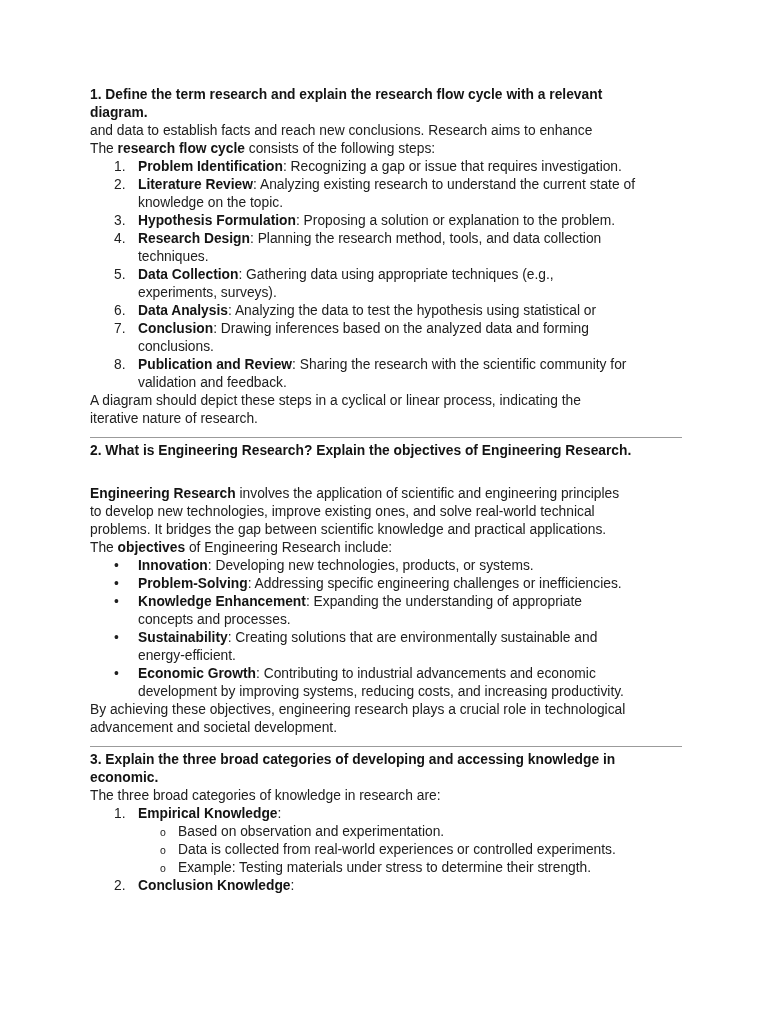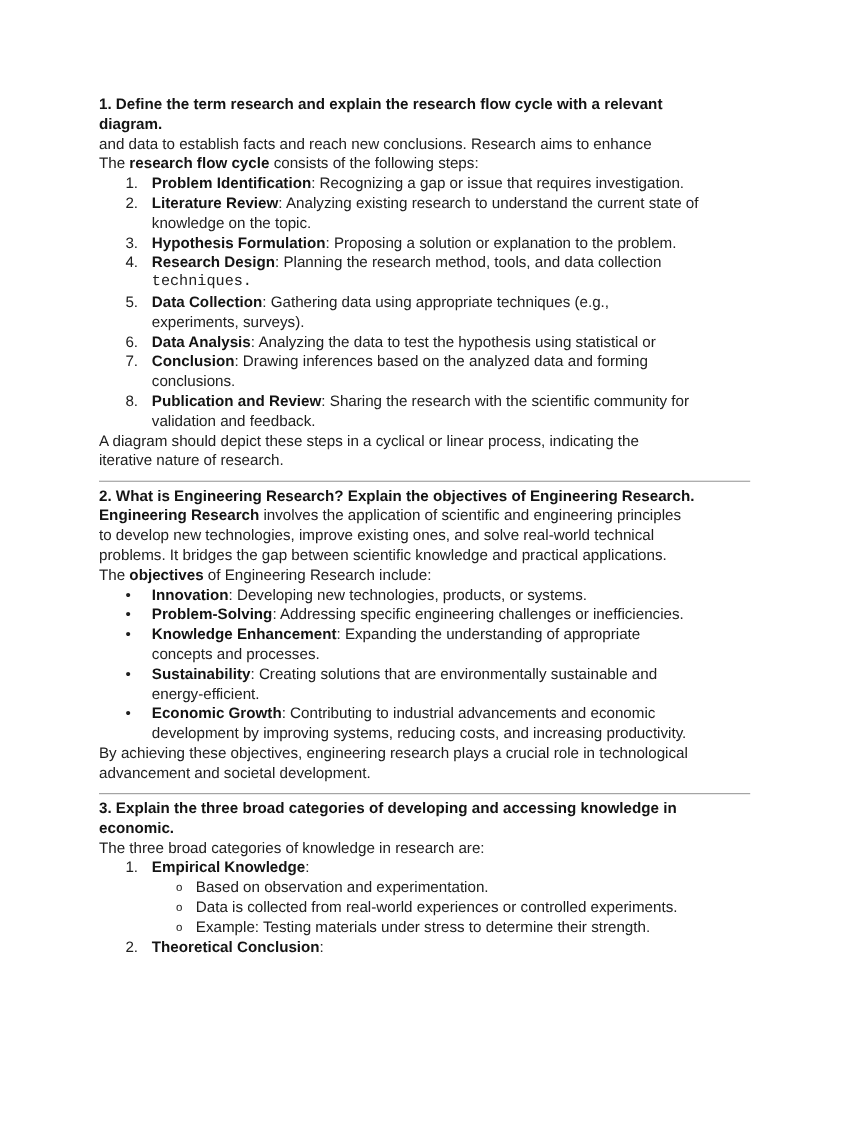--- a/index.html
+++ b/index.html
@@ -34,35 +34,35 @@
       <section>
         <div class="line" style="padding-left: 0px;"><span class="b">1. Define the term research and explain the research flow cycle with a relevant</span></div>
         <div class="line" style="padding-left: 0px;"><span class="b">diagram.</span></div>
         <div class="line" style="padding-left: 0px;"><span class="r">and data to establish facts and reach new conclusions. Research aims to enhance</span></div>
         <div class="line" style="padding-left: 0px;"><span class="r">The </span><span class="b">research flow cycle</span><span class="r"> consists of the following steps:</span></div>
         <div class="line" style="padding-left: 48px;"><span class="marker" style="left: 24px;">1.</span><span class="b">Problem Identification</span><span class="r">: Recognizing a gap or issue that requires investigation.</span></div>
         <div class="line" style="padding-left: 48px;"><span class="marker" style="left: 24px;">2.</span><span class="b">Literature Review</span><span class="r">: Analyzing existing research to understand the current state of</span></div>
         <div class="line" style="padding-left: 48px;"><span class="r">knowledge on the topic.</span></div>
         <div class="line" style="padding-left: 48px;"><span class="marker" style="left: 24px;">3.</span><span class="b">Hypothesis Formulation</span><span class="r">: Proposing a solution or explanation to the problem.</span></div>
         <div class="line" style="padding-left: 48px;"><span class="marker" style="left: 24px;">4.</span><span class="b">Research Design</span><span class="r">: Planning the research method, tools, and data collection</span></div>
-        <div class="line" style="padding-left: 48px; font-family: Liberation Mono, monospace;"><span class="r">techniques.</span></div>
+        <div class="line" style="padding-left: 48px;"><span class="r">techniques.</span></div>
         <div class="line" style="padding-left: 48px;"><span class="marker" style="left: 24px;">5.</span><span class="b">Data Collection</span><span class="r">: Gathering data using appropriate techniques (e.g.,</span></div>
         <div class="line" style="padding-left: 48px;"><span class="r">experiments, surveys).</span></div>
         <div class="line" style="padding-left: 48px;"><span class="marker" style="left: 24px;">6.</span><span class="b">Data Analysis</span><span class="r">: Analyzing the data to test the hypothesis using statistical or</span></div>
         <div class="line" style="padding-left: 48px;"><span class="marker" style="left: 24px;">7.</span><span class="b">Conclusion</span><span class="r">: Drawing inferences based on the analyzed data and forming</span></div>
         <div class="line" style="padding-left: 48px;"><span class="r">conclusions.</span></div>
         <div class="line" style="padding-left: 48px;"><span class="marker" style="left: 24px;">8.</span><span class="b">Publication and Review</span><span class="r">: Sharing the research with the scientific community for</span></div>
         <div class="line" style="padding-left: 48px;"><span class="r">validation and feedback.</span></div>
         <div class="line" style="padding-left: 0px;"><span class="r">A diagram should depict these steps in a cyclical or linear process, indicating the</span></div>
         <div class="line" style="padding-left: 0px;"><span class="r">iterative nature of research.</span></div>
       </section>
       <div class="divider" style="background: rgb(155, 155, 155);"></div>
       <section>
         <div class="line" style="padding-left: 0px;"><span class="b">2. What is Engineering Research? Explain the objectives of Engineering Research.</span></div>
-        <div class="line" style="padding-left: 0px;"><span class="b">Engineering Research</span><span class="r"> involves the application of scientific and engineering principles</span></div>
+        <div class="line" style="padding-left: 0px; margin-top: 25px;"><span class="b">Engineering Research</span><span class="r"> involves the application of scientific and engineering principles</span></div>
         <div class="line" style="padding-left: 0px;"><span class="r">to develop new technologies, improve existing ones, and solve real-world technical</span></div>
         <div class="line" style="padding-left: 0px;"><span class="r">problems. It bridges the gap between scientific knowledge and practical applications.</span></div>
         <div class="line" style="padding-left: 0px;"><span class="r">The </span><span class="b">objectives</span><span class="r"> of Engineering Research include:</span></div>
         <div class="line" style="padding-left: 48px;"><span class="marker" style="left: 24px;">•</span><span class="b">Innovation</span><span class="r">: Developing new technologies, products, or systems.</span></div>
         <div class="line" style="padding-left: 48px;"><span class="marker" style="left: 24px;">•</span><span class="b">Problem-Solving</span><span class="r">: Addressing specific engineering challenges or inefficiencies.</span></div>
         <div class="line" style="padding-left: 48px;"><span class="marker" style="left: 24px;">•</span><span class="b">Knowledge Enhancement</span><span class="r">: Expanding the understanding of appropriate</span></div>
         <div class="line" style="padding-left: 48px;"><span class="r">concepts and processes.</span></div>
         <div class="line" style="padding-left: 48px;"><span class="marker" style="left: 24px;">•</span><span class="b">Sustainability</span><span class="r">: Creating solutions that are environmentally sustainable and</span></div>
         <div class="line" style="padding-left: 48px;"><span class="r">energy-efficient.</span></div>
         <div class="line" style="padding-left: 48px;"><span class="marker" style="left: 24px;">•</span><span class="b">Economic Growth</span><span class="r">: Contributing to industrial advancements and economic</span></div>
@@ -72,16 +72,16 @@
       </section>
       <div class="divider" style="background: rgb(155, 155, 155);"></div>
       <section>
         <div class="line" style="padding-left: 0px;"><span class="b">3. Explain the three broad categories of developing and accessing knowledge in</span></div>
         <div class="line" style="padding-left: 0px;"><span class="b">economic.</span></div>
         <div class="line" style="padding-left: 0px;"><span class="r">The three broad categories of knowledge in research are:</span></div>
         <div class="line" style="padding-left: 48px;"><span class="marker" style="left: 24px;">1.</span><span class="b">Empirical Knowledge</span><span class="r">:</span></div>
         <div class="line" style="padding-left: 88px;"><span class="marker circle" style="left: 70px;">o</span><span class="r">Based on observation and experimentation.</span></div>
         <div class="line" style="padding-left: 88px;"><span class="marker circle" style="left: 70px;">o</span><span class="r">Data is collected from real-world experiences or controlled experiments.</span></div>
         <div class="line" style="padding-left: 88px;"><span class="marker circle" style="left: 70px;">o</span><span class="r">Example: Testing materials under stress to determine their strength.</span></div>
-        <div class="line" style="padding-left: 48px;"><span class="marker" style="left: 24px;">2.</span><span class="b">Theoretical Conclusion</span><span class="r">:</span></div>
+        <div class="line" style="padding-left: 48px;"><span class="marker" style="left: 24px;">2.</span><span class="b">Conclusion Knowledge</span><span class="r">:</span></div>
       </section>
     </div>
 </div>
 
 </body></html>

